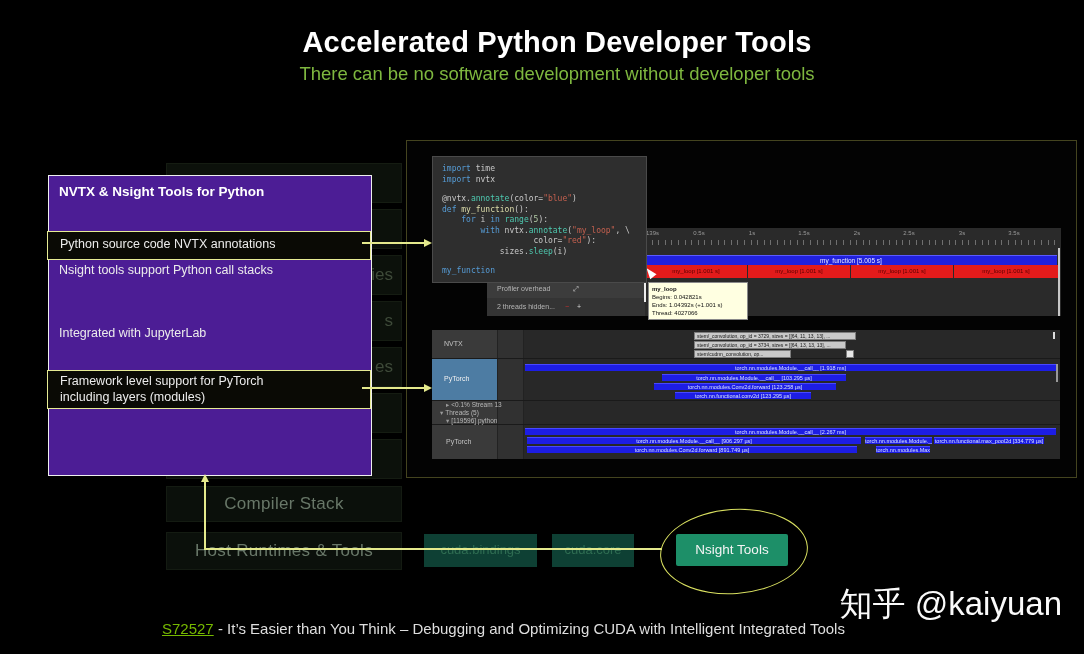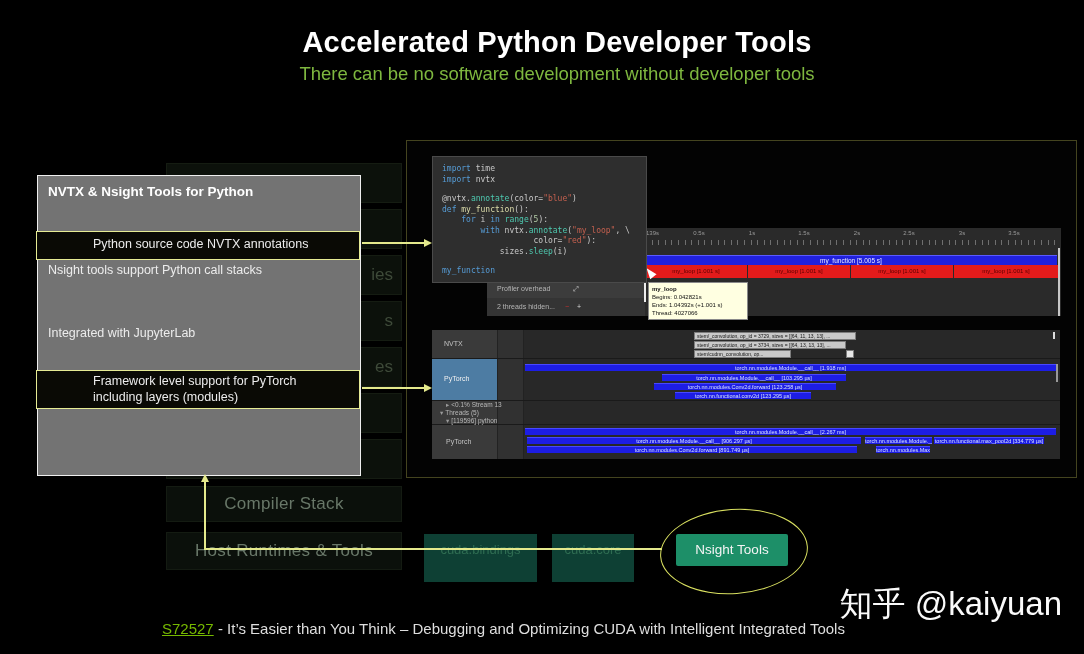--- a/index.html
+++ b/index.html
@@ -12,25 +12,25 @@
   .subtitle{left:15px;top:63px;width:1084px;text-align:center;font-size:18.5px;color:#7eb73f;}
 
   
   .bgbox{left:166px;width:234px;height:38px;background:#0c110b;border:1px solid #151c12;z-index:1;}
   .bgbox span{display:block;text-align:right;padding-right:8px;font-size:17px;line-height:38px;color:#3e4a39;}
 
   .stackbox{left:166px;width:234px;background:#0b100b;border:1px solid #141b12;text-align:center;z-index:1;}
   .stackbox span{font-size:17px;color:#687768;letter-spacing:.3px;}
 
   
-  .card{left:37px;top:175px;width:322px;height:299px;background:#737373;border:1.5px solid #efefef;z-index:3;}
+  .card{left:48px;top:175px;width:322px;height:299px;background:#4c1d95;border:1.5px solid #efefef;z-index:3;}
   .card-title{left:10px;top:8px;font-size:13.5px;font-weight:bold;color:#fff;}
   .card-item{left:10px;font-size:12.5px;color:#ececec;line-height:15.5px;}
   .hl{left:-2px;width:322px;border:1px solid #e6eb94;background:#0a0a05;z-index:1;}
-  .hl .card-item{position:absolute;margin-left:44px;}
+  .hl .card-item{position:absolute;}
 
   
   .yline{background:#e4e98c;z-index:4;}
   .head-right{width:0;height:0;border-top:4px solid transparent;border-bottom:4px solid transparent;border-left:8px solid #e4e98c;z-index:4;}
   .head-up{width:0;height:0;border-left:4px solid transparent;border-right:4px solid transparent;border-bottom:8px solid #e4e98c;z-index:4;}
 
   
   .panel{left:406px;top:140px;width:669px;height:336px;border:1px solid #44441f;background:#030303;z-index:2;}
 
   
@@ -69,21 +69,21 @@
   .rowlabel{position:absolute;font-size:7px;color:#c2c2c2;}
   .bluecell{position:absolute;left:0;top:28px;width:65px;height:42px;background:#4d7ca3;}
   .nvtxbox{position:absolute;height:8px;background:#c9c9c9;border:1px solid #7d7d7d;box-sizing:border-box;
            font-size:5px;line-height:6px;color:#151515;padding:0 2px;white-space:nowrap;overflow:hidden;}
   .ptbar{position:absolute;height:7px;background:#1d1de4;border-top:1px solid #4848ff;box-sizing:border-box;
          font-size:5.5px;line-height:6px;color:#d7e2ff;text-align:center;white-space:nowrap;overflow:hidden;}
   .tree{position:absolute;font-size:6.5px;color:#b8b8b8;white-space:nowrap;}
   .tree .caret{color:#9a9a9a;margin-right:2px;}
 
   
-  .tealbox{top:534px;height:48px;background:#0e4034;text-align:center;z-index:1;}
+  .tealbox{top:534px;height:33px;background:#0e4034;text-align:center;z-index:1;}
   .tealbox span{font-size:13px;color:#2f6d52;line-height:32px;}
   .nsight{left:676px;top:534px;width:112px;height:32px;background:#1d8f68;text-align:center;border-radius:2px;z-index:3;}
   .nsight span{font-size:13.5px;color:#f4f4f4;line-height:32px;}
   .ellipse{left:660px;top:509px;width:146px;height:83px;border:1.5px solid #d9e060;border-radius:50%;
            transform:rotate(-4deg);z-index:4;background:transparent;}
 
   
   .footer{left:162px;top:620px;font-size:15px;color:#dedede;z-index:2;}
   .footer a{color:#76b900;text-decoration:underline;}
   .watermark{left:0;top:582px;width:1062px;text-align:right;font-size:33px;color:#fafafa;font-weight:500;z-index:8;}

